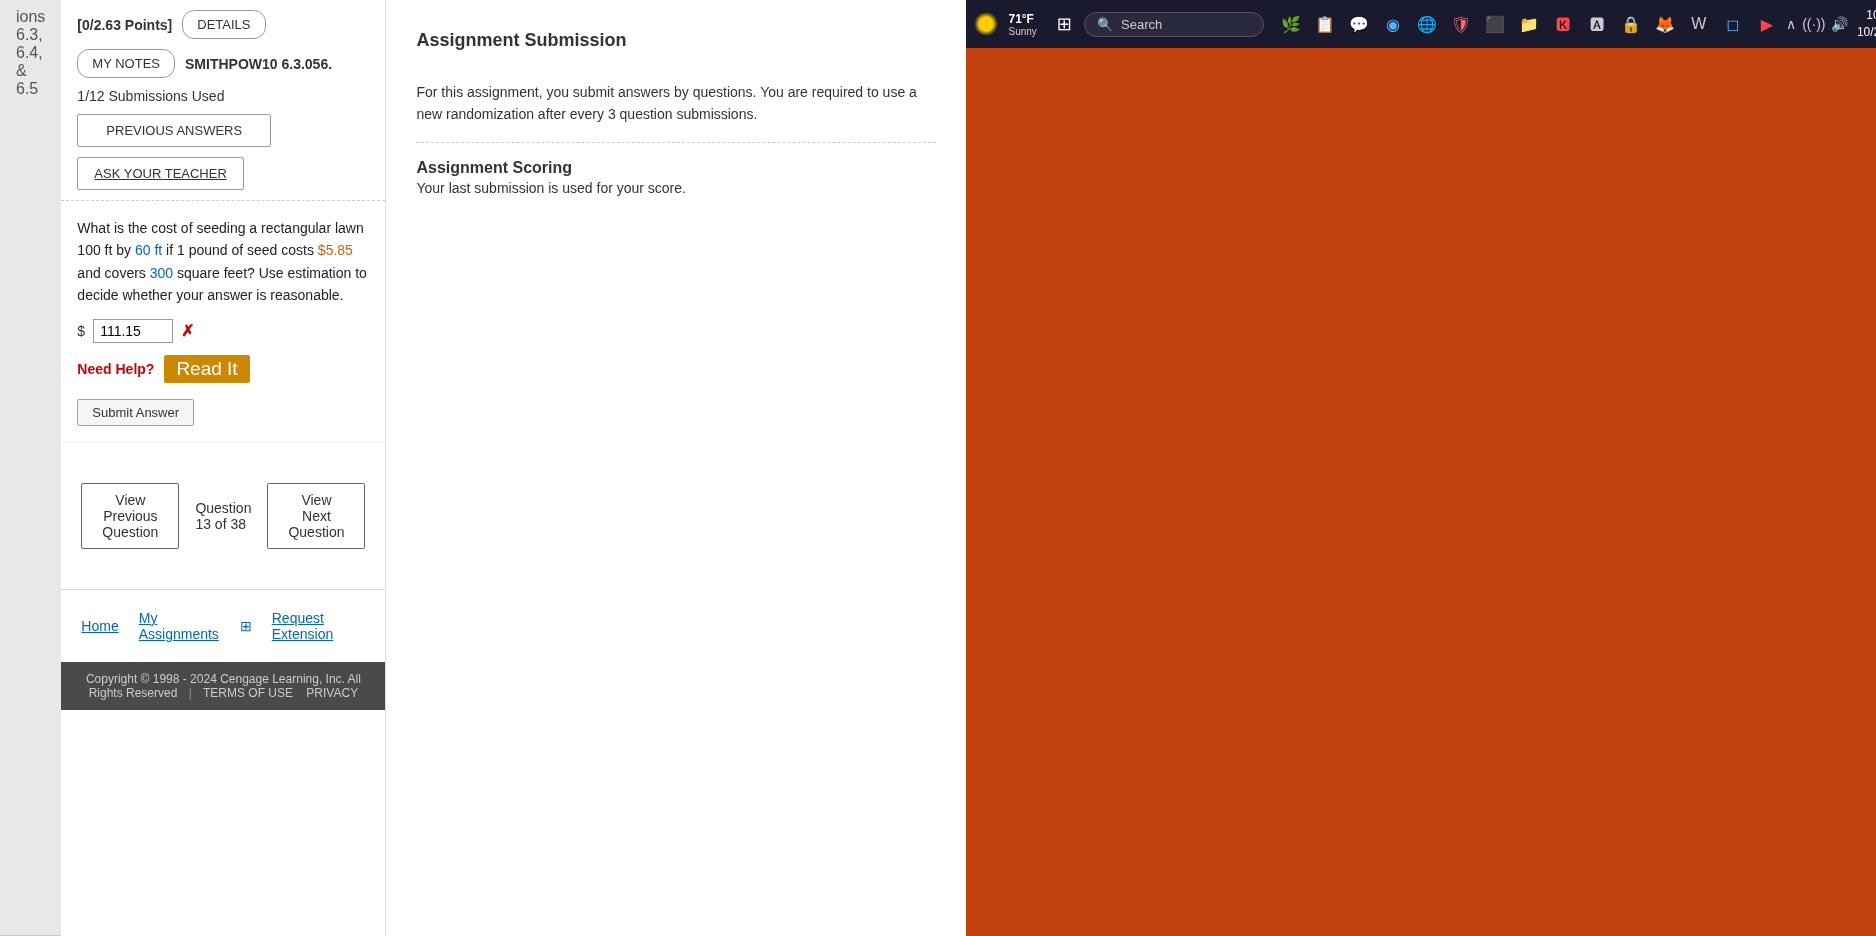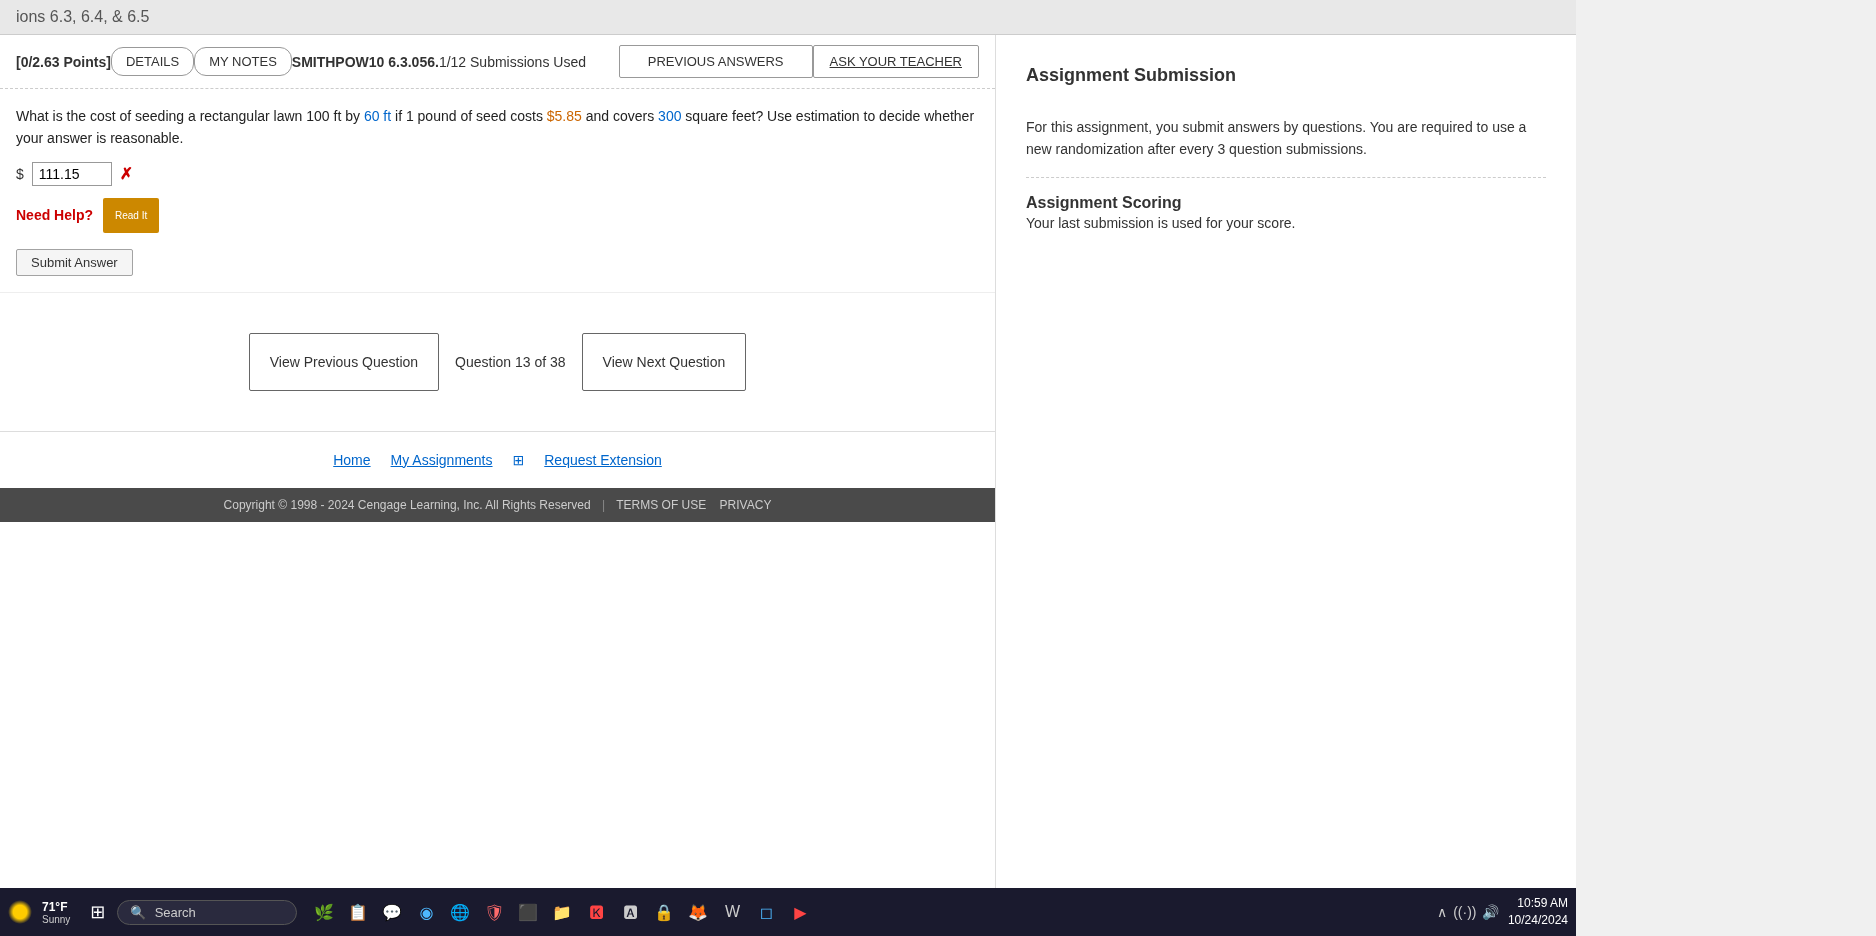--- a/index.html
+++ b/index.html
@@ -28,21 +28,21 @@
       width: 580px;
       padding: 20px 30px;
       background: #fff;
     }
 
     .assignment-header {
       display: flex;
       align-items: center;
       padding: 10px 16px;
       border-bottom: 1px dashed #ccc;
-      gap: 0;
+      gap: 10px;
       flex-wrap: wrap;
     }
 
     .points-badge {
       font-weight: bold;
       font-size: 14px;
       color: #333;
       white-space: nowrap;
     }
 
@@ -140,23 +140,23 @@
     .need-help-label {
       color: #cc0000;
       font-weight: bold;
       font-size: 14px;
     }
 
     .btn-read-it {
       background: #cc8800;
       color: #fff;
       border: none;
-      padding: 12px 12px;
-      cursor: pointer;
-      font-size: 10px;
+      padding: 3px 12px;
+      cursor: pointer;
+      font-size: 19px;
       border-radius: 2px;
     }
 
     .btn-submit {
       border: 1px solid #a3a3a3;
       background: #f5f5f5;
       padding: 5px 14px;
       cursor: pointer;
       font-size: 13px;
       color: #333;
@@ -168,21 +168,21 @@
       align-items: center;
       justify-content: center;
       gap: 16px;
       padding: 40px 20px;
       border-bottom: 1px solid #ddd;
     }
 
     .btn-nav {
       border: 1px solid #666;
       background: #fff;
-      padding: 20px 20px;
+      padding: 8px 20px;
       cursor: pointer;
       font-size: 14px;
       color: #333;
       border-radius: 2px;
     }
 
     .question-counter {
       font-size: 14px;
       color: #333;
     }
@@ -364,21 +364,21 @@
     .right-info-title {
       font-size: 20px;
       font-weight: bold;
       color: #333;
       margin-bottom: 12px;
     }
   </style>
 </head>
 <body>
 
-<div style="display:flex; flex-direction:column; min-height:936px; width:1576px; background:#3b82f6;">
+<div style="display:flex; flex-direction:row; min-height:936px; width:1876px; background:#c2410c;">
 
   <div class="top-partial">
     <span>ions 6.3, 6.4, &amp; 6.5</span>
   </div>
 
   <div class="main-content" style="flex:1;">
 
     <div class="left-panel">
 
       <div class="assignment-header">

